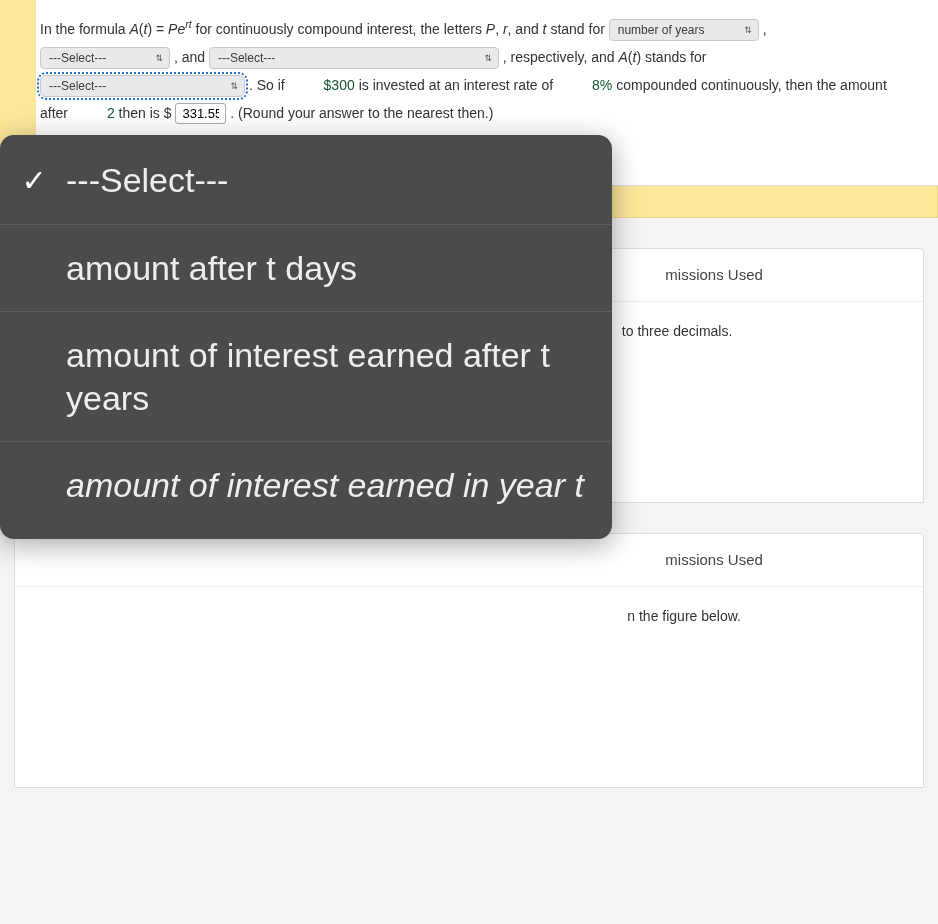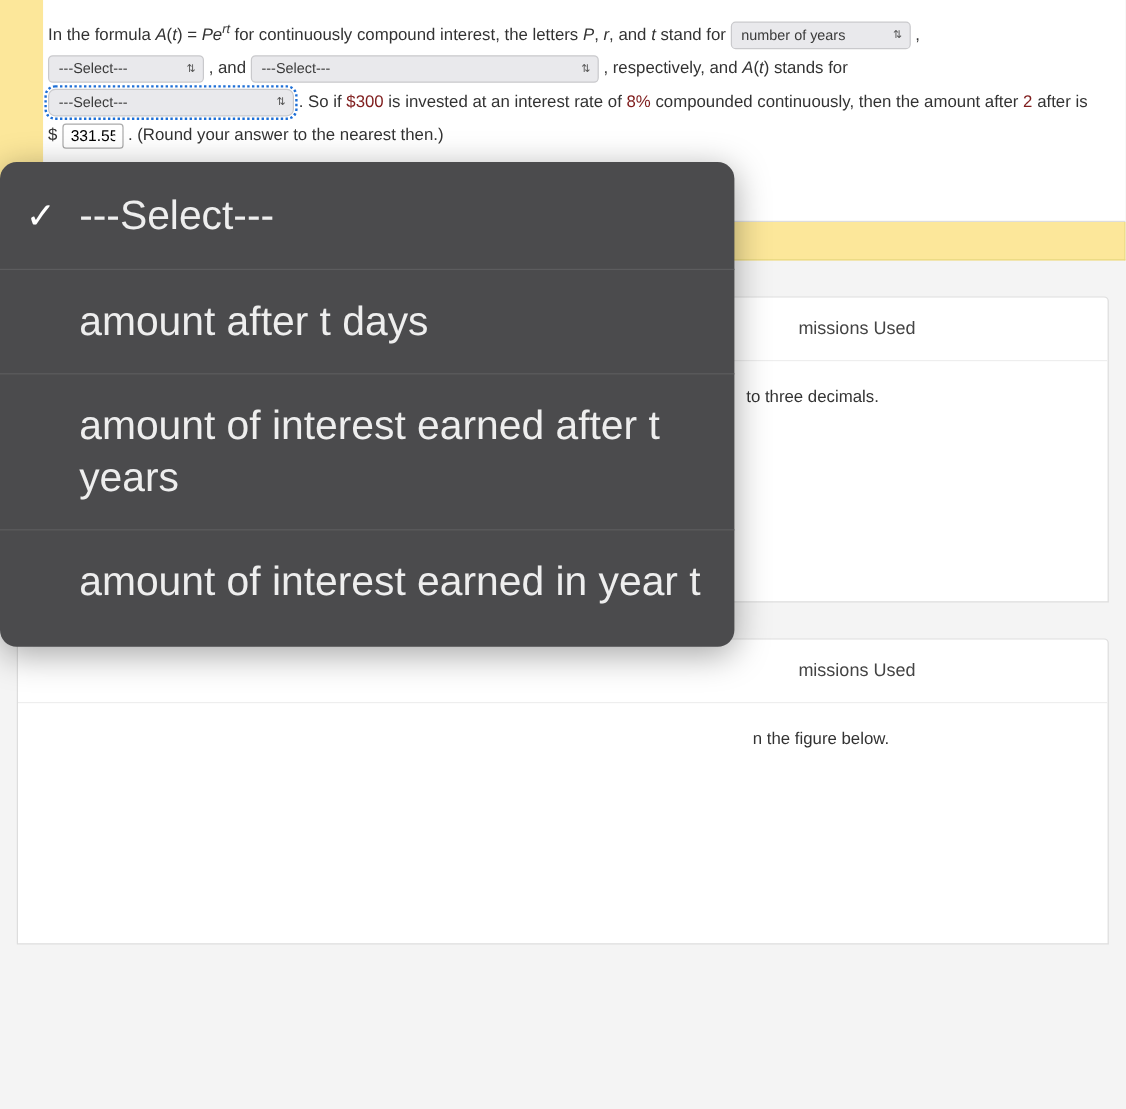--- a/index.html
+++ b/index.html
@@ -70,21 +70,21 @@
   }
   .select-box.filled { min-width: 150px; }
   .select-box.short { min-width: 130px; }
   .select-box.medium { min-width: 290px; }
   .select-box.long { min-width: 205px; }
   .select-box.active {
     outline: 2px dotted #1e6fd6;
     outline-offset: 1px;
     border-radius: 6px;
   }
-  .red { color: #7f1d1d; }
+  .red { color: #14532d; margin-left: 35px; }
   .numinput {
     display: inline-block;
     border: 1px solid #aaa;
     border-radius: 3px;
     padding: 2px 6px;
     font-size: 13px;
     width: 51px;
     background: #fff;
     vertical-align: middle;
     font-family: inherit;
@@ -144,21 +144,21 @@
   .dd-item {
     display: flex;
     align-items: center;
     gap: 18px;
     padding: 22px 26px 22px 20px;
     border-bottom: 1px solid #5c5c5e;
     cursor: pointer;
     font-size: 34px;
     line-height: 1.25;
   }
-  .dd-item:last-child { border-bottom: none; }
+  .dd-item:last-child { border-bottom: none; font-style: italic; }
   .dd-check {
     width: 28px;
     flex: 0 0 28px;
     font-size: 30px;
     color: #fff;
     text-align: center;
   }
   .dd-label { flex: 1; color: #eee; }
   .dd-item.first { padding-top: 18px; }
 </style>
@@ -202,21 +202,21 @@
       <span class="select-box long active">
         <span>---Select---</span>
         <span class="caret">⇅</span>
       </span>
       <span>. So if </span>
       <span class="red">$300</span>
       <span> is invested at an interest rate of </span>
       <span class="red">8%</span>
       <span> compounded continuously, then the amount after </span>
       <span class="red">2</span>
-      <span> after is $ </span>
+      <span> then is $ </span>
       <input class="numinput" type="text" value="331.55" style="">
       <span> . (Round your answer to the nearest then.)</span>
     </div>
 
     <div class="need-help-row">
       <span class="need-help-label">Need Help?</span>
       <button class="read-it-btn">Read It</button>
     </div>
   </div>
 

